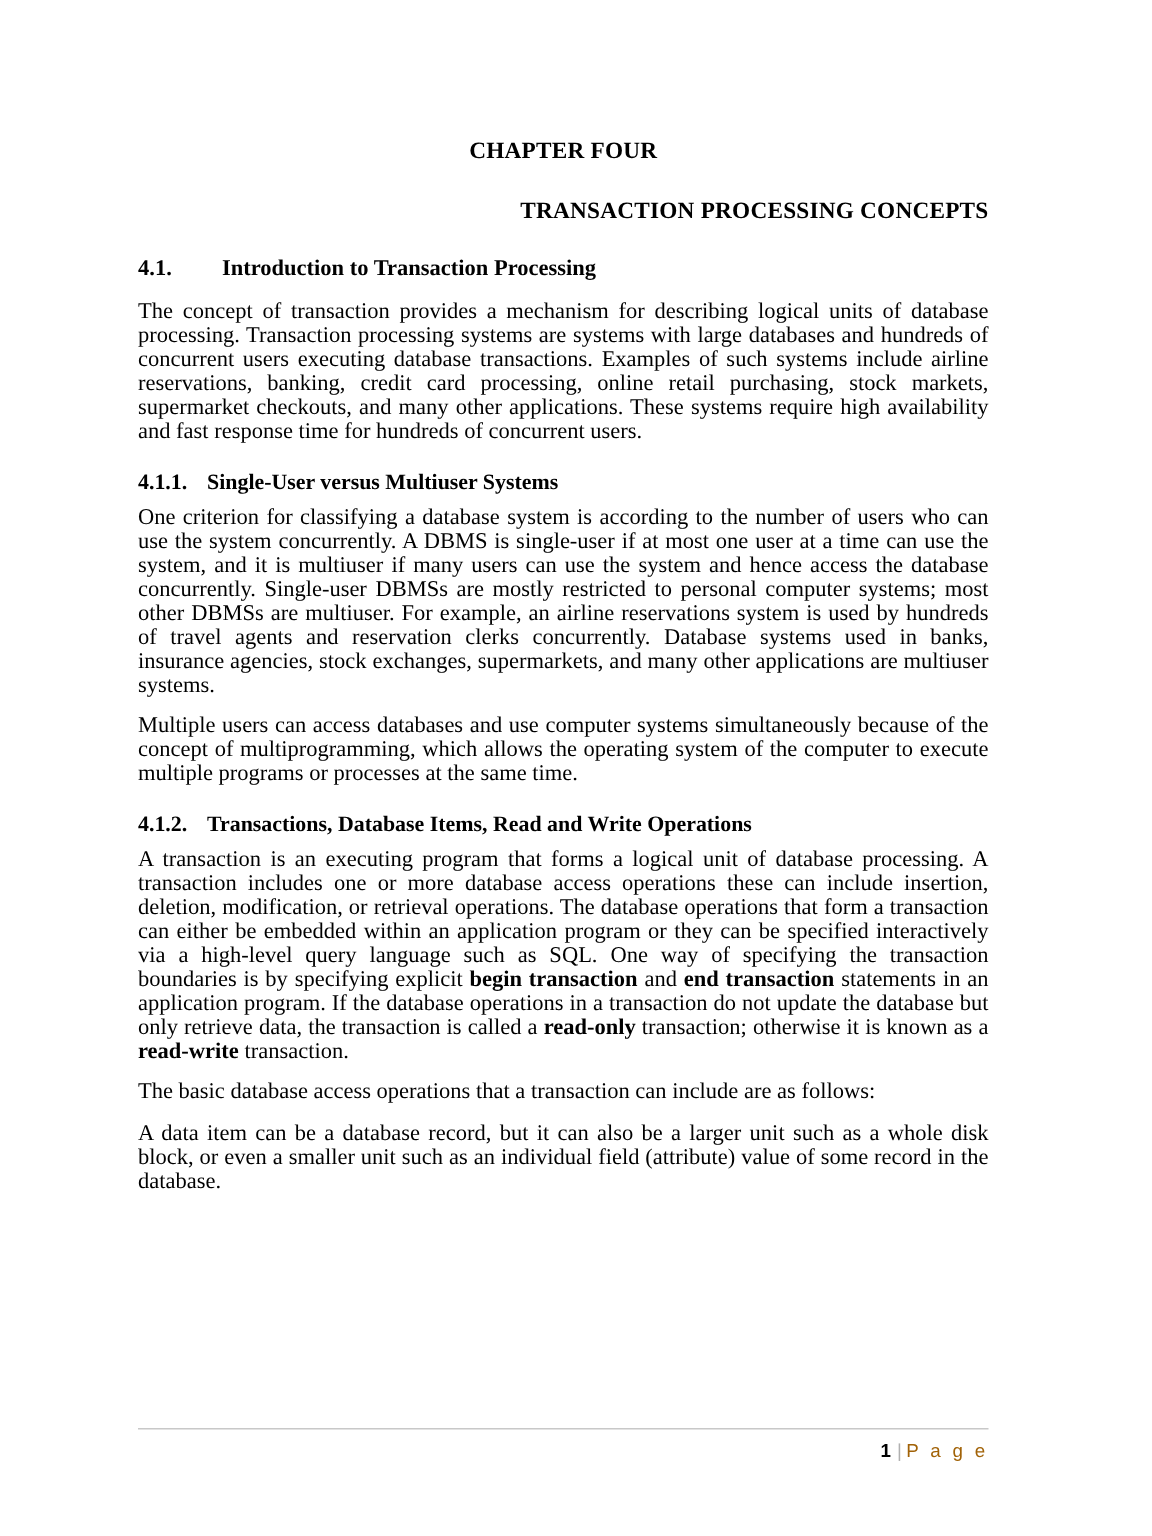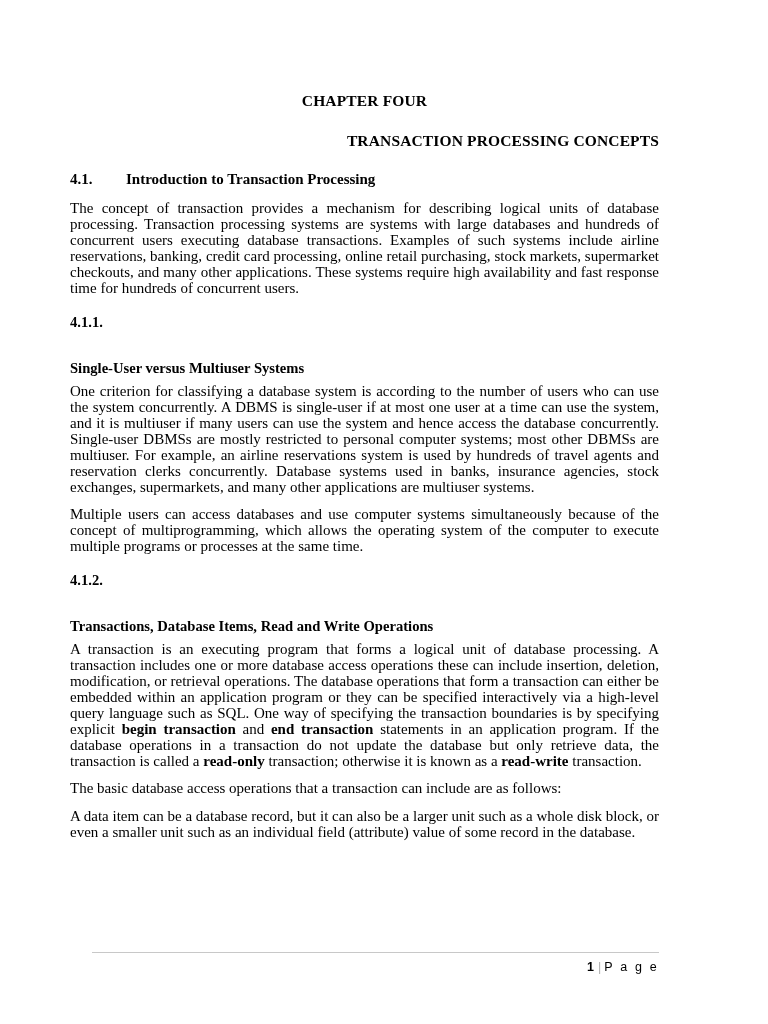--- a/index.html
+++ b/index.html
@@ -14,21 +14,21 @@
     font-family: "Liberation Serif", "DejaVu Serif", serif;
     color: #000000;
     -webkit-font-smoothing: antialiased;
   }
 
   .page {
     position: relative;
     width: 752px;
     height: 1024px;
     box-sizing: border-box;
-    padding: 92px 93px 0 70px;
+    padding: 92px 93px 0 92px;
     background: #ffffff;
   }
 
   .doc-title {
     text-align: center;
     font-weight: bold;
     font-size: 15.5px;
     letter-spacing: 0.15px;
     margin: 0 0 21px 0;
     line-height: 1.2;
@@ -55,21 +55,20 @@
     flex: 0 0 56px;
   }
 
   h3.heading-2 {
     font-size: 14.6px;
     font-weight: bold;
     margin: 17px 0 5px 0;
     line-height: 1.3;
     display: flex;
     align-items: baseline;
-    flex-direction: column;
   }
   h3.heading-2 .num {
     width: 46px;
     flex: 0 0 46px;
   }
 
   p.body-text {
     font-size: 15px;
     line-height: 16px;
     text-align: justify;
@@ -118,21 +117,21 @@
     font-weight: bold;
     color: #000000;
     letter-spacing: 0;
   }
   .footer-text .sep {
     color: #b0b0b0;
     margin: 0 3px 0 4px;
   }
   .footer-text .pageword {
     letter-spacing: 2.2px;
-    color: #000000;
+    color: #a16207;
   }
 </style>
 </head>
 <body>
 
 <div class="page">
 
   <div class="doc-title">CHAPTER FOUR</div>
 
   <div class="doc-subtitle">TRANSACTION PROCESSING CONCEPTS</div>

